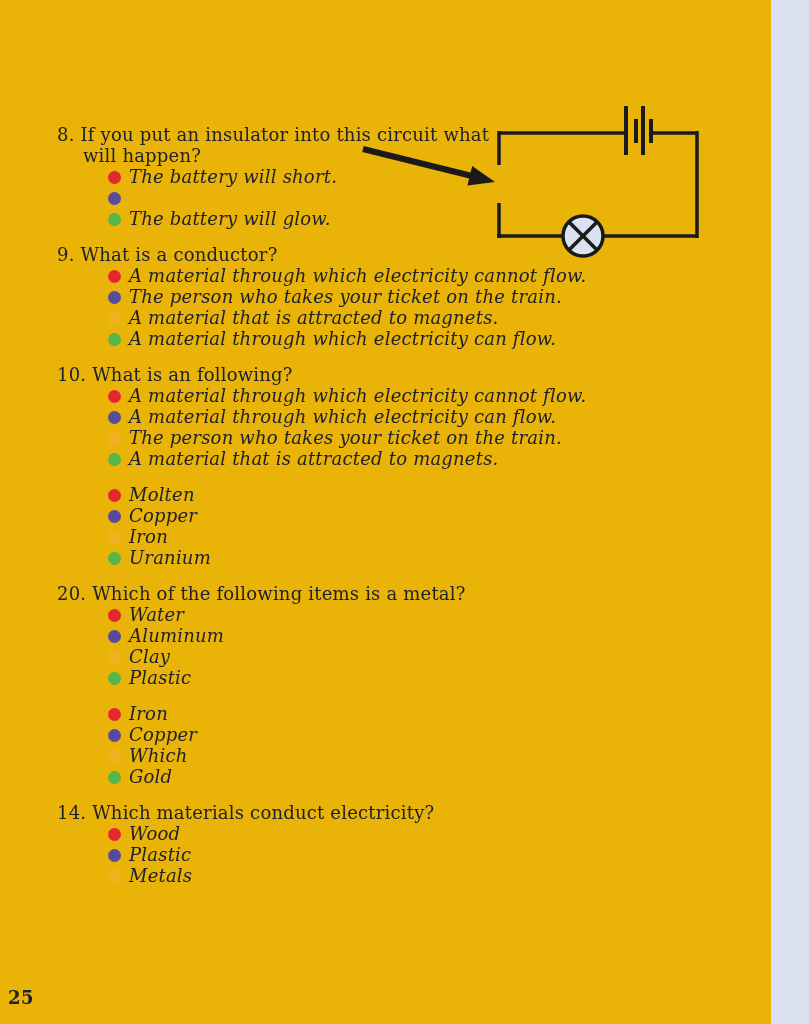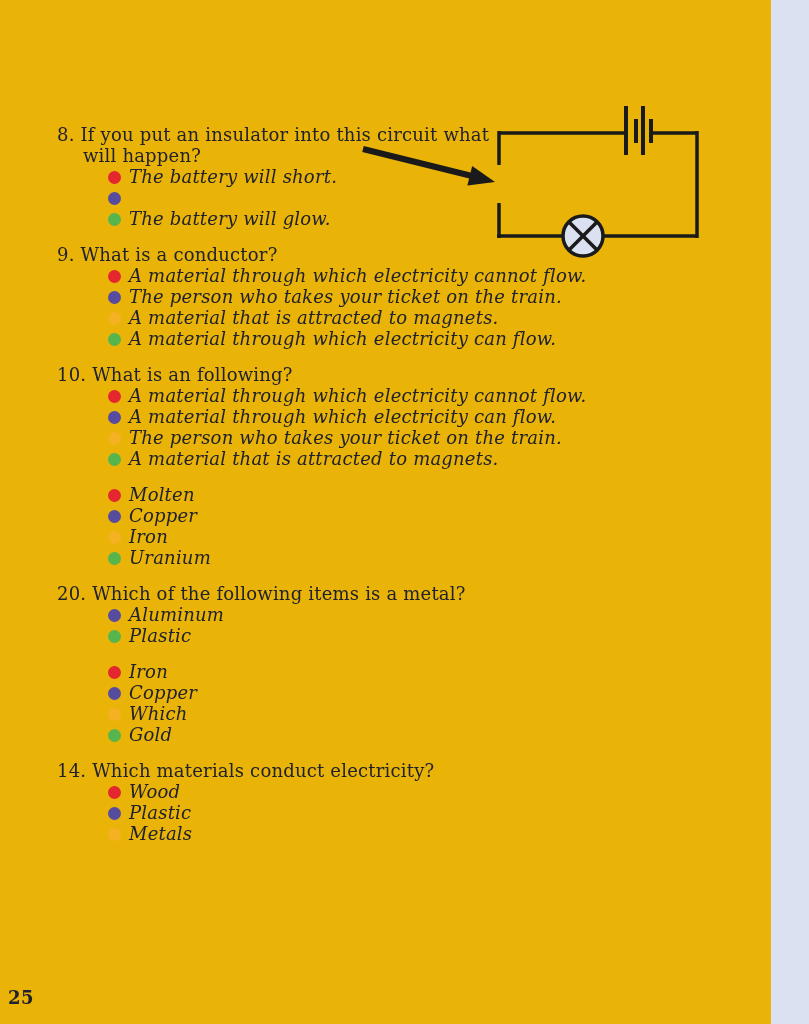--- a/index.html
+++ b/index.html
@@ -142,21 +142,27 @@
       </ul>
     </section>
 
     <section class="question">
       <div class="q-header">
         <span>20.</span>
         <span>Which of the following items is a metal?</span>
       </div>
       <ul class="options">
         <li class="option">
+          <span class="bullet b-red"></span><span>Water</span>
+        </li>
+        <li class="option">
           <span class="bullet b-purple"></span><span>Aluminum</span>
+        </li>
+        <li class="option">
+          <span class="bullet b-yellow"></span><span>Clay</span>
         </li>
         <li class="option">
           <span class="bullet b-green"></span><span>Plastic</span>
         </li>
       </ul>
     </section>
 
     <section class="question">
       <ul class="options">
         <li class="option">

